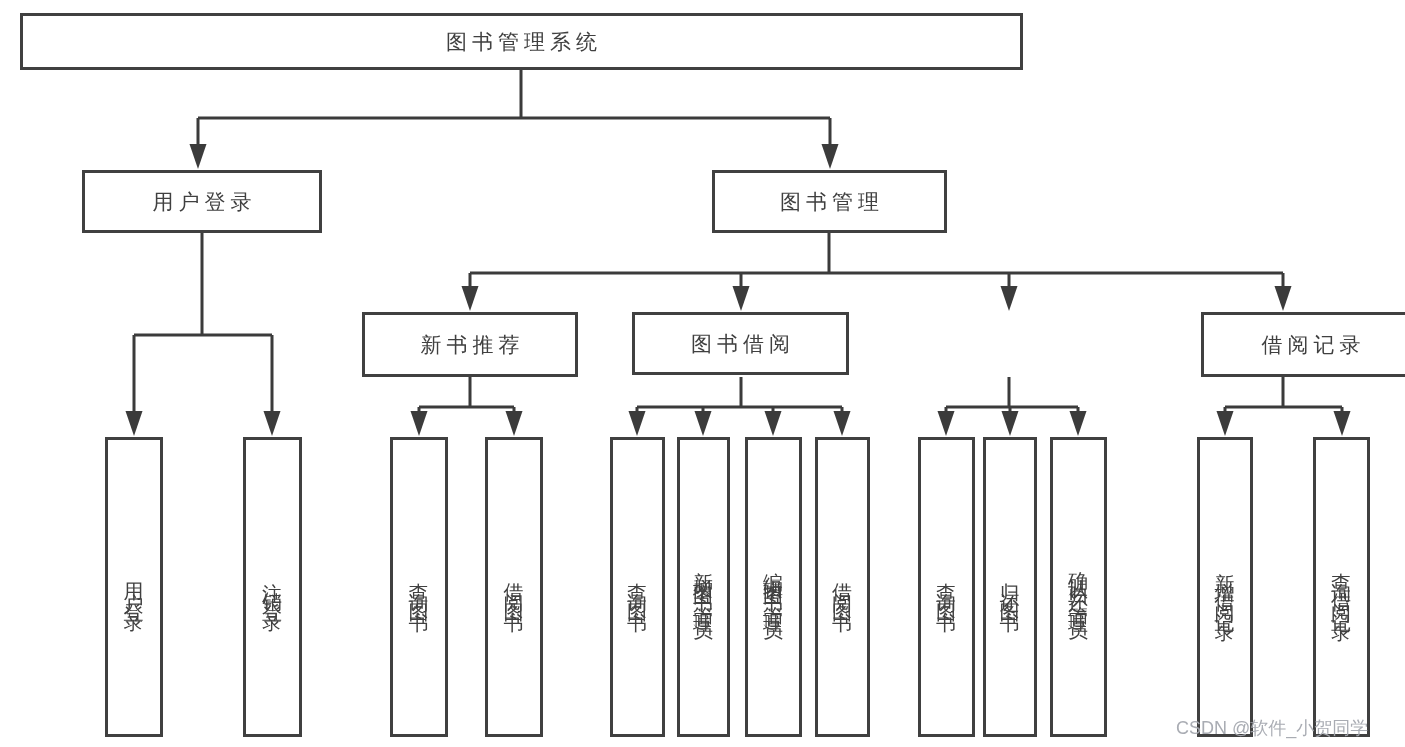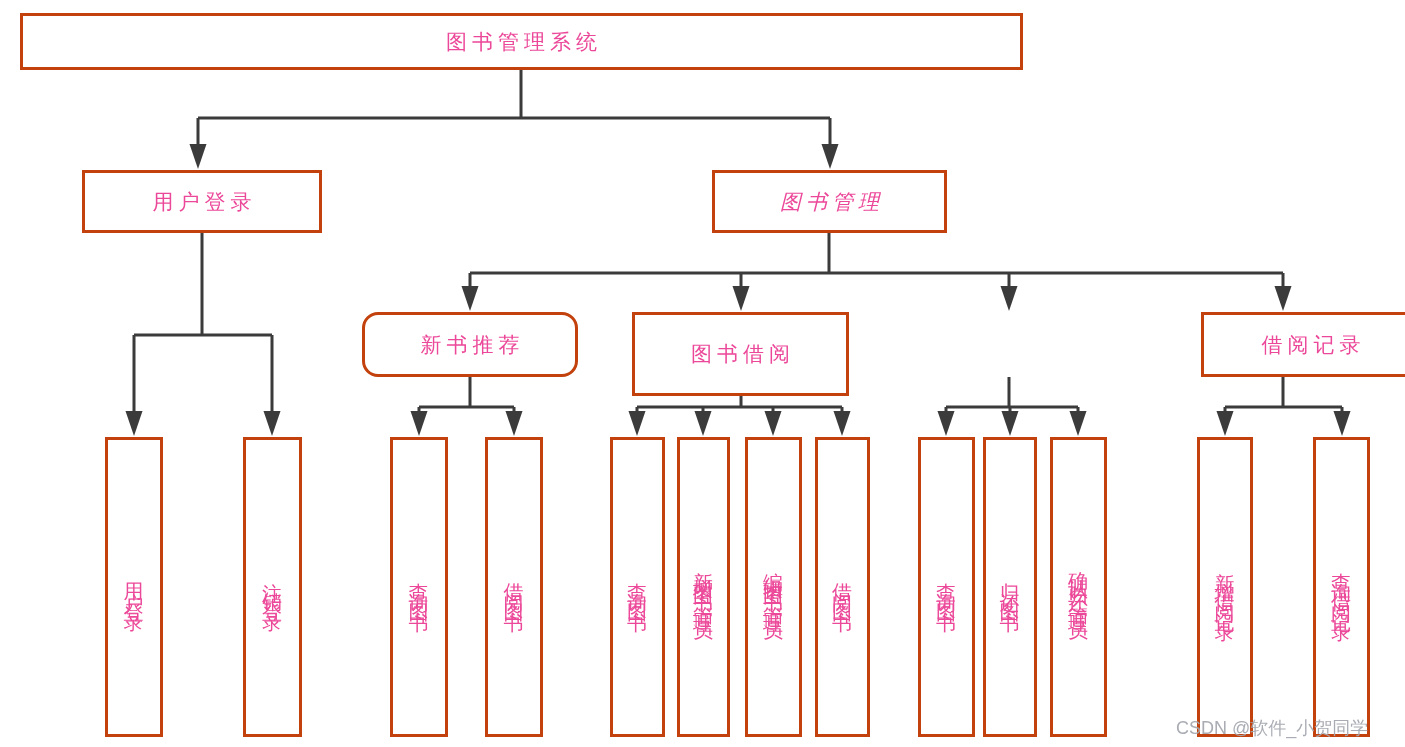--- a/index.html
+++ b/index.html
@@ -13,26 +13,26 @@
   }
   .connectors {
     position: absolute;
     left: 0; top: 0;
     width: 1405px; height: 747px;
     pointer-events: none;
   }
   .node {
     position: absolute;
     box-sizing: border-box;
-    border: 3px solid #c2410c;
+    border: 3px solid #404040;
     background: #ffffff;
     display: flex;
     align-items: center;
     justify-content: center;
-    color: #ec4899;
+    color: #404040;
   }
   .hnode span {
     font-size: 21px;
     letter-spacing: 5px;
     text-indent: 5px;
     white-space: nowrap;
   }
   .vnode {
     writing-mode: vertical-rl;
     text-orientation: mixed;
@@ -92,28 +92,28 @@
     </g>
   </svg>
 
   <div class="node hnode" style="left:20px; top:13px; width:1003px; height:57px;">
     <span>图书管理系统</span>
   </div>
 
   <div class="node hnode" style="left:82px; top:170px; width:240px; height:63px;">
     <span>用户登录</span>
   </div>
-  <div class="node hnode" style="left:712px; top:170px; width:235px; height:63px;font-style:italic;">
+  <div class="node hnode" style="left:712px; top:170px; width:235px; height:63px;">
     <span>图书管理</span>
   </div>
 
-  <div class="node hnode" style="left:362px; top:312px; width:216px; height:65px;border-radius:16px;">
+  <div class="node hnode" style="left:362px; top:312px; width:216px; height:65px;">
     <span>新书推荐</span>
   </div>
-  <div class="node hnode" style="left:632px; top:312px; width:217px; height:84px;">
+  <div class="node hnode" style="left:632px; top:312px; width:217px; height:63px;">
     <span>图书借阅</span>
   </div>
   <div class="node hnode" style="left:1173px; top:312px; width:220px; height:65px;margin-left:28px;">
     <span>借阅记录</span>
   </div>
 
   <div class="node vnode" style="left:105px; top:437px; width:58px; height:300px;">
     <span>用户登录</span>
   </div>
   <div class="node vnode" style="left:243px; top:437px; width:59px; height:300px;">

